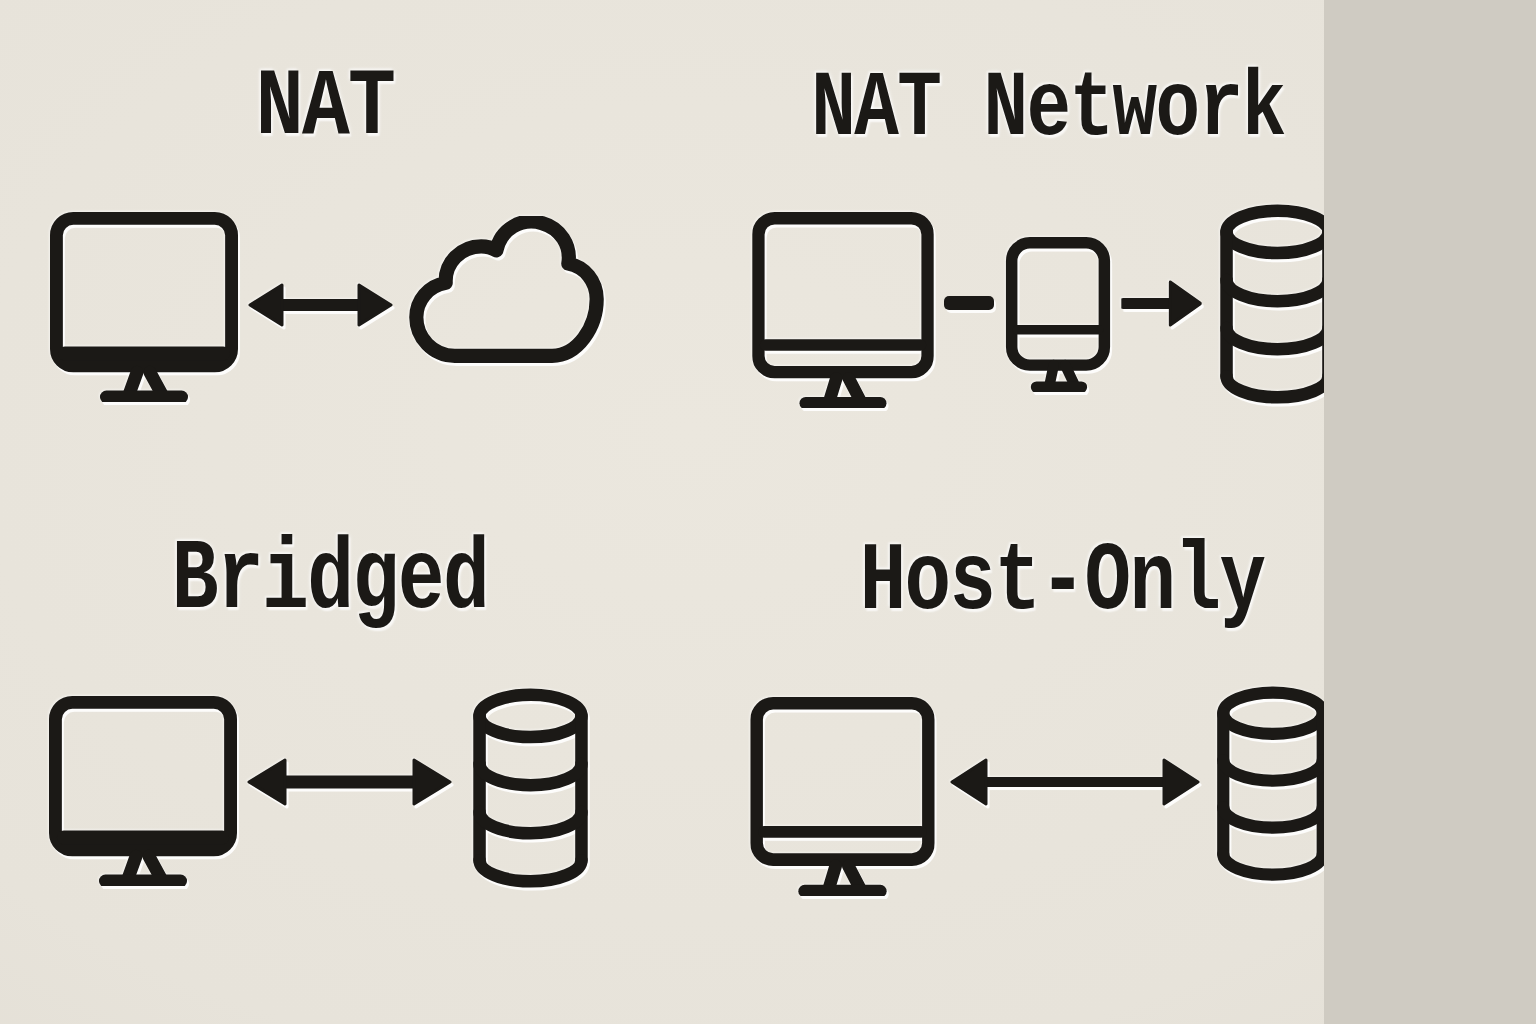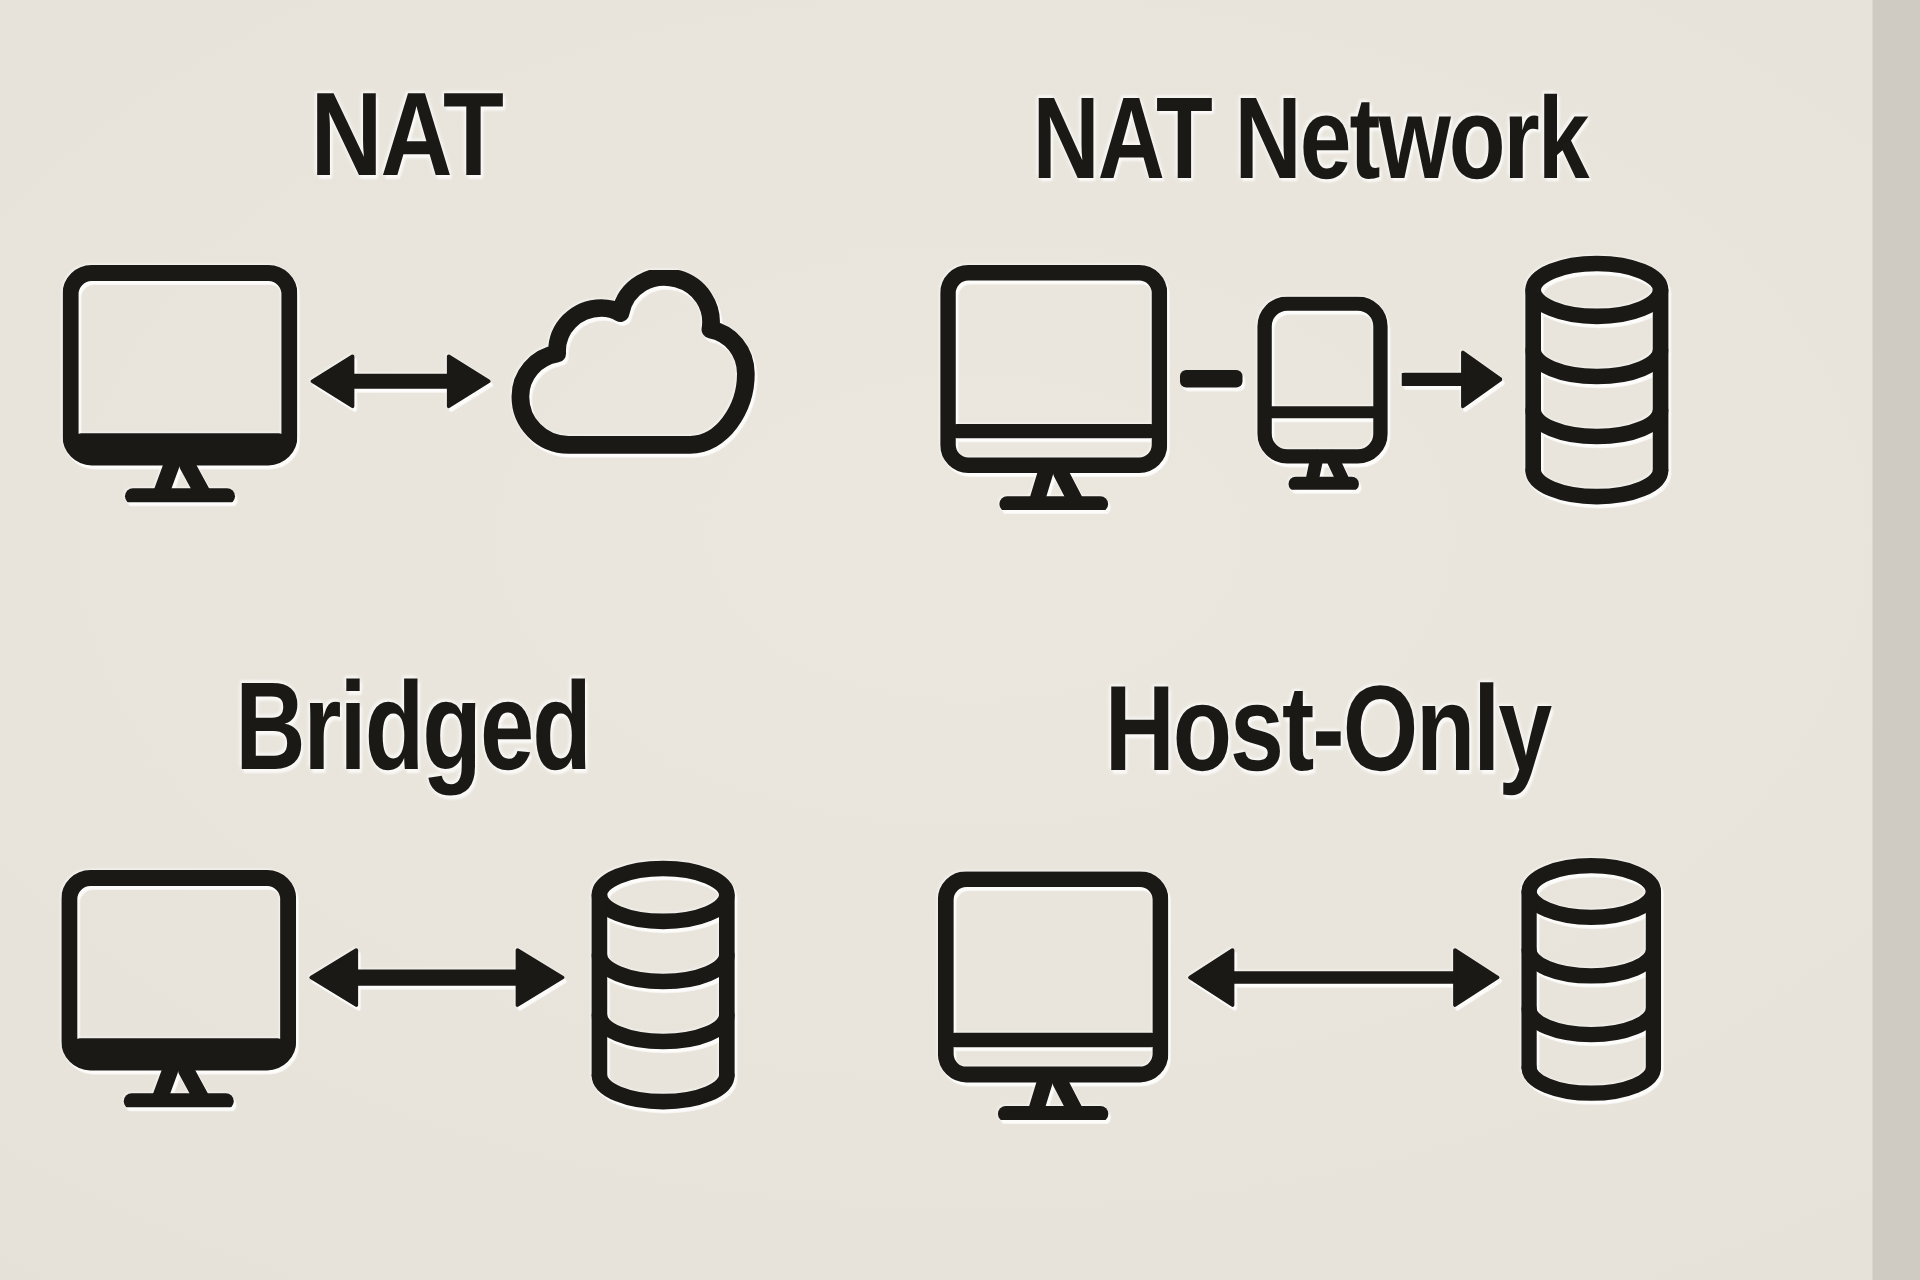--- a/index.html
+++ b/index.html
@@ -1,21 +1,21 @@
 <!DOCTYPE html>
 <html><head>
 <meta charset="utf-8">
 <style>
   html,body{margin:0;padding:0;background:#cfcbc2;}
   .canvas{
     position:relative;
-    width:1498px;height:1024px;
+    width:1324px;height:1024px;
     overflow:hidden;
     background:radial-gradient(130% 115% at 52% 42%, #ebe7de 0%, #e7e3da 55%, #ded9cf 100%);
-    font-family:Liberation Sans, sans-serif;
+    font-family:Liberation Mono, monospace;
     --ink:#1b1916;
     color:var(--ink);
   }
   .quadrant{position:absolute;inset:0;}
   .q-label{
     position:absolute;margin:0;
     font-weight:700;
     white-space:nowrap;
     color:var(--ink);
     letter-spacing:-2px;

